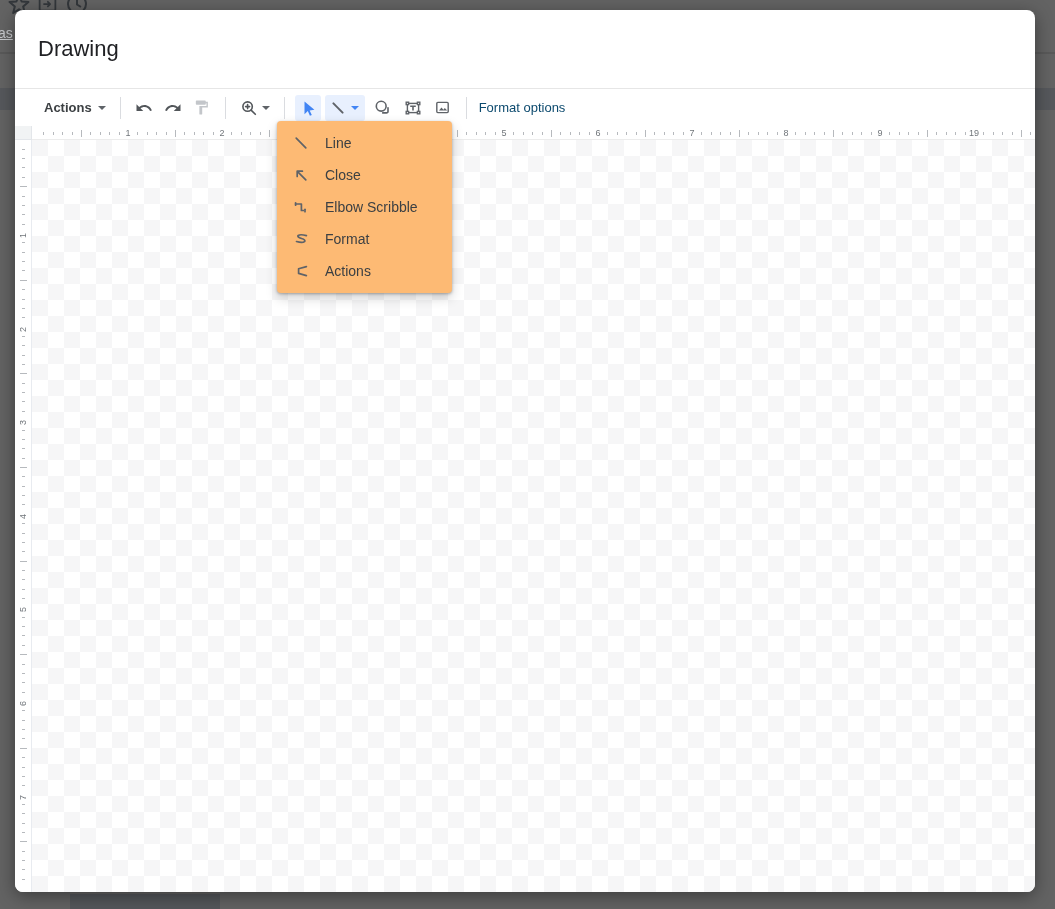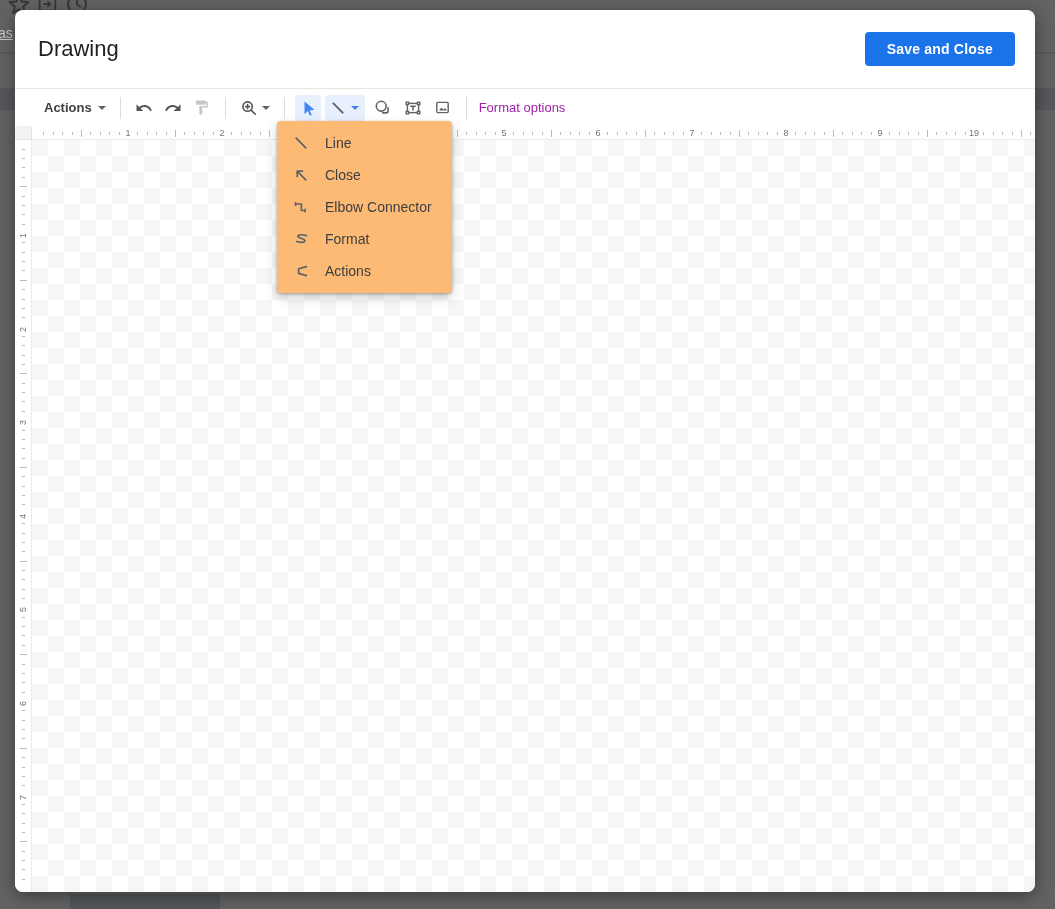--- a/index.html
+++ b/index.html
@@ -43,21 +43,21 @@
   .tb-sep{width:1px;height:22px;background:#dadce0;margin:0 10px;}
   .tb-btn{
     height:26px;min-width:26px;display:flex;align-items:center;justify-content:center;
     border-radius:3px;cursor:pointer;
   }
   .tb-btn.active{background:#e8f0fe;}
   .actions{display:flex;align-items:center;gap:6px;padding:0 4px;cursor:pointer;}
   .actions span{font-size:13px;font-weight:bold;color:#3c4043;}
   .caret{width:0;height:0;border-left:4px solid transparent;border-right:4px solid transparent;border-top:4px solid #5f6368;}
   .caret.blue{border-top-color:#4285f4;}
-  .fmt-label{font-size:13px;color:#a21caf;margin-left:2px;cursor:pointer;}
+  .fmt-label{font-size:13px;color:#0c4a6e;margin-left:2px;cursor:pointer;}
   
   .ruler-corner{
     position:absolute;left:0;top:116px;width:17px;height:14px;
     background:#f1f3f4;border-right:1px solid #e3e6ea;border-bottom:1px solid #e3e6ea;box-sizing:border-box;
   }
   .h-ruler{
     position:absolute;left:17px;top:116px;right:0;height:14px;background:#fff;
     border-bottom:1px solid #ececec;box-sizing:border-box;overflow:hidden;
   }
   .v-ruler{
@@ -112,21 +112,20 @@
     <circle cx="12" cy="12" r="9"></circle>
       <path d="M12 7.5v5l3.2 2"></path>
   </svg>
 </div>
 <a class="bd-link">as</a>
 
 <div class="modal">
 
   <div class="header">
     <div class="title">Drawing</div>
-    <button class="save-btn">Save and Close</button>
   </div>
 
   <div class="toolbar">
     <div class="actions">
       <span>Actions</span>
       <i class="caret"></i>
     </div>
     <div class="tb-sep"></div>
 
     <div class="tb-btn">
@@ -405,21 +404,21 @@
         <span class="mi-label">Close</span>
       </div>
       <div class="menu-item">
         <span class="mi-icon">
           <svg width="16" height="16" viewBox="0 0 16 16" fill="none" stroke="#5f6368" stroke-width="1.7" stroke-linecap="round" stroke-linejoin="round">
             <path d="M2.6 3.8v2.4"></path>
             <path d="M2.6 5h5.8v6.5h2"></path>
             <path d="M12 10.3v2.4"></path>
           </svg>
         </span>
-        <span class="mi-label">Elbow Connector</span>
+        <span class="mi-label">Elbow Scribble</span>
       </div>
       <div class="menu-item">
         <span class="mi-icon">
           <svg width="16" height="16" viewBox="0 0 16 16" fill="none" stroke="#5f6368" stroke-width="1.7" stroke-linecap="round" stroke-linejoin="round">
             <path d="M13.4 4.6c-8.5-2.2-11.6.9-4.9 2.9 6.2 1.8 3.4 5.3-5 3"></path>
           </svg>
         </span>
         <span class="mi-label">Format</span>
       </div>
       <div class="menu-item">

